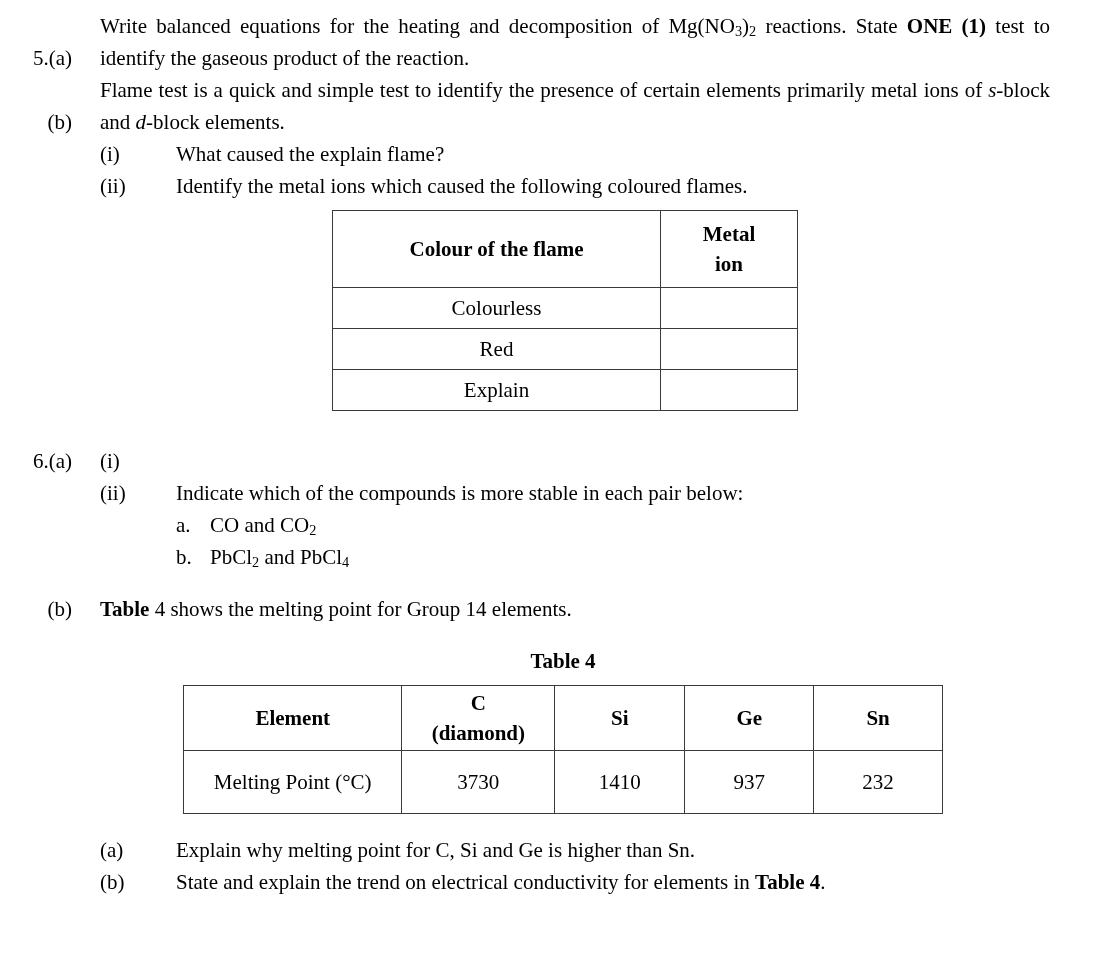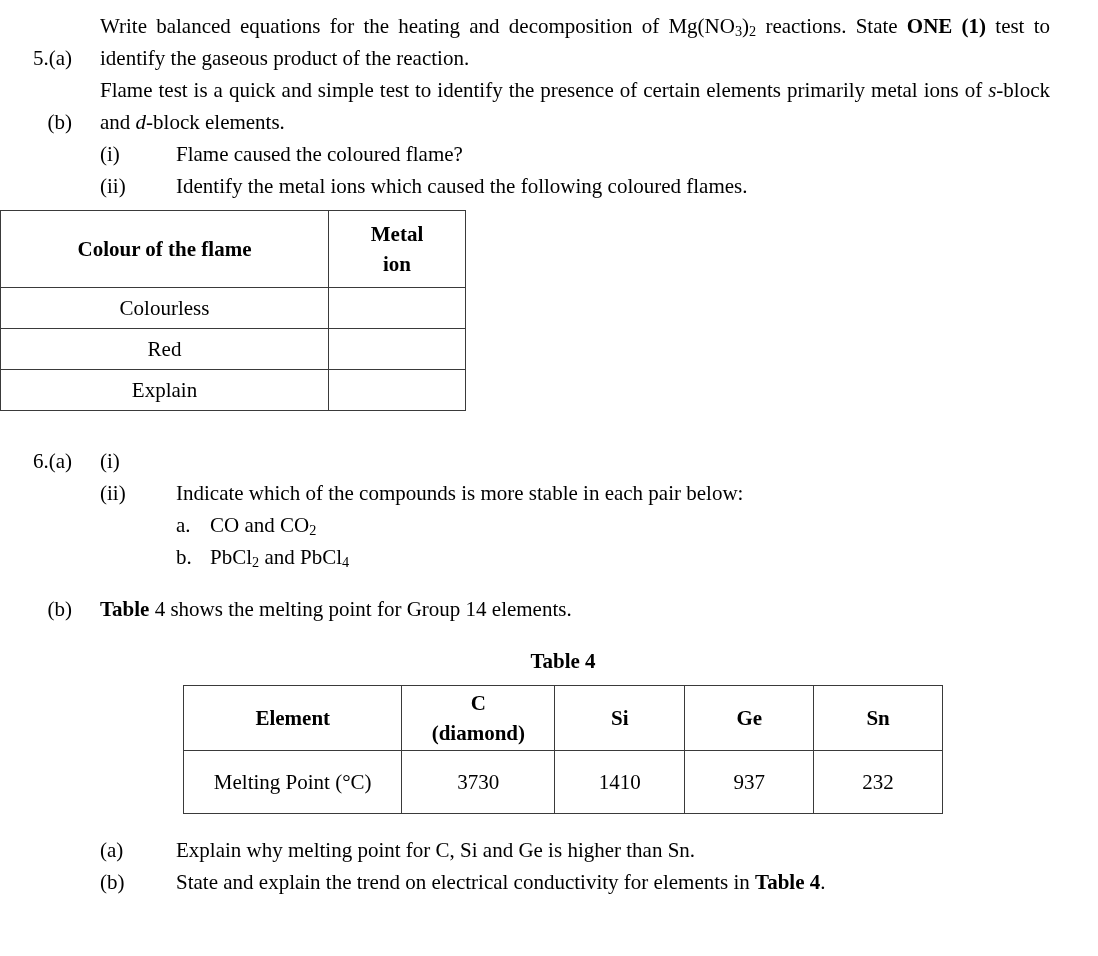--- a/index.html
+++ b/index.html
@@ -85,21 +85,21 @@
   table.doc-table td, table.doc-table th {
     border: 1px solid #3a3a3a;
     text-align: center;
     vertical-align: middle;
     padding: 2px 6px;
     font-weight: normal;
   }
   table.doc-table th { font-weight: bold; }
 
   
-  #flame-table { width: 466px; }
+  #flame-table { margin-left: 332px; width: 466px; }
   #flame-table th.col-colour { width: 334px; height: 72px; }
   #flame-table th.col-metal  { width: 130px; font-family: Liberation Serif, serif; }
   #flame-table td.cell-colour { height: 36px; }
   #flame-table td.cell-metal  { height: 36px; }
 
   
   #mp-table { margin-left: 183px; width: 760px; }
   #mp-table th, #mp-table td { height: 58px; }
   #mp-table .c-elem { width: 226px; }
   #mp-table .c-c    { width: 147px; }
@@ -129,21 +129,21 @@
   <div class="qrow">
     <div class="lbl-l1">(b)</div>
     <div class="gap-l1"></div>
     <div class="body-text justify"><span>Flame test is a quick and simple test to identify the presence of certain elements primarily metal ions of </span><i>s</i><span>-block and </span><i>d</i><span>-block elements.</span></div>
   </div>
 
   <div class="qrow">
     <div class="spacer-l1"></div>
     <div class="gap-l1"></div>
     <div class="lbl-l2">(i)</div>
-    <div class="body-text">Flame caused the coloured flame?</div>
+    <div class="body-text">What caused the explain flame?</div>
   </div>
 
   <div class="qrow">
     <div class="spacer-l1"></div>
     <div class="gap-l1"></div>
     <div class="lbl-l2">(ii)</div>
     <div class="body-text">Identify the metal ions which caused the following coloured flames.</div>
   </div>
 
   <div class="vspace-sm"></div>

